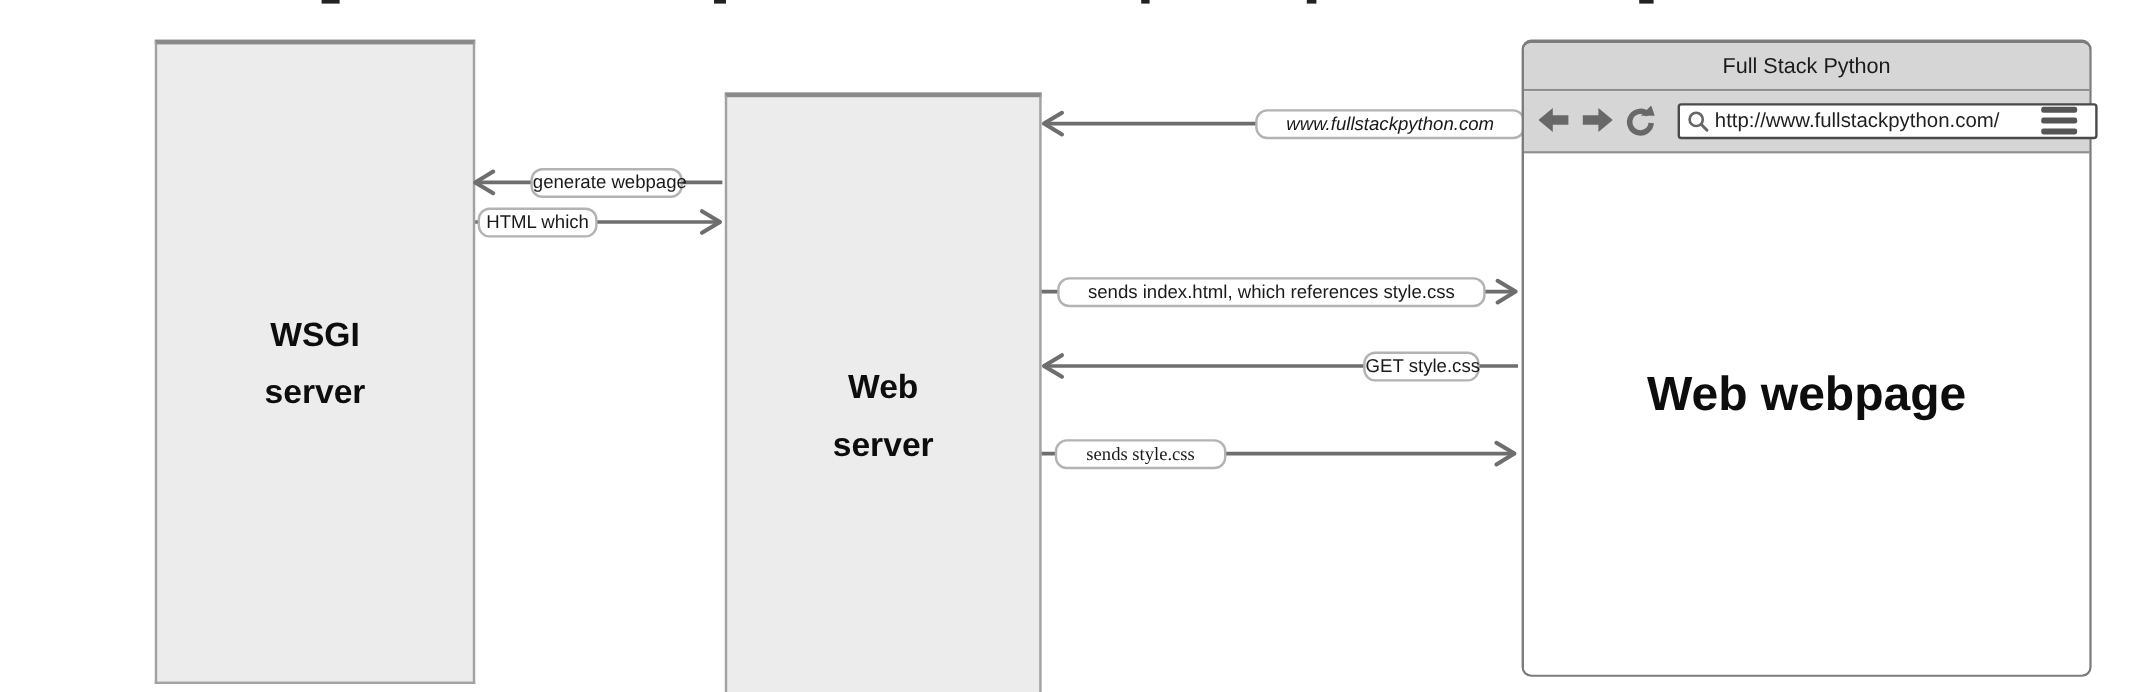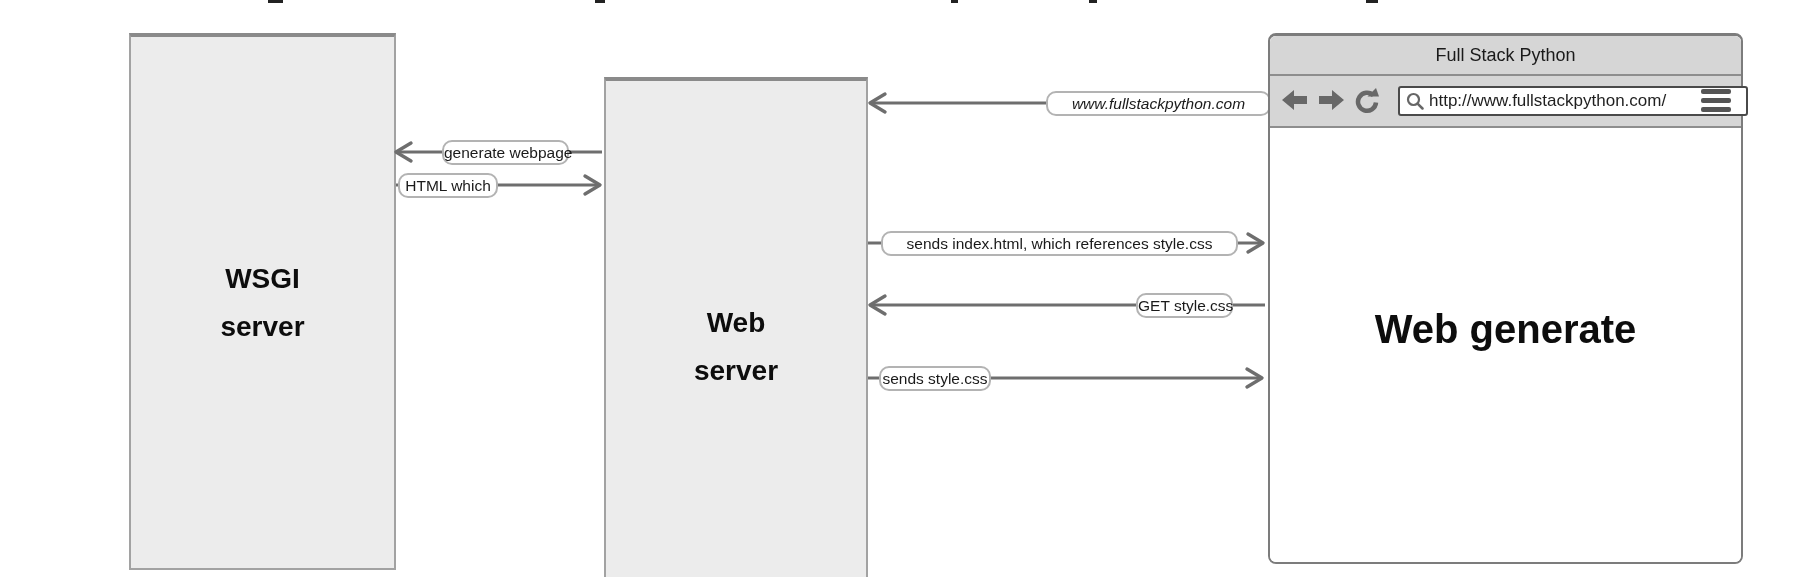--- a/index.html
+++ b/index.html
@@ -106,21 +106,21 @@
   <svg class="arrow-svg" style="left:866px;top:291px;" width="402" height="28">
     <line x1="6" y1="14" x2="399" y2="14"></line>
     <polyline points="19,5 4,14 19,23"></polyline>
   </svg>
   <div class="arrow-label" style="left:1136px;top:293px;width:97px;">GET style.css</div>
 
   <svg class="arrow-svg" style="left:866px;top:364px;" width="400" height="28">
     <line x1="2" y1="14" x2="394" y2="14"></line>
     <polyline points="381,5 396,14 381,23"></polyline>
   </svg>
-  <div class="arrow-label" style="left:879px;top:366px;width:112px;">sends style.css</div>
+  <div class="arrow-label" style="left:879px;top:366px;width:143px;font-family:Liberation Serif, serif;">sends style.css</div>
 
   <div class="browser">
     <div class="titlebar">
       <span>Full Stack Python</span>
     </div>
     <div class="toolbar">
       <svg class="tool-icon" style="left:12px;top:13px;" width="28" height="22" viewBox="0 0 28 22">
         <polygon points="0,11 12,1 12,7 25,7 25,15 12,15 12,21" fill="#686868"></polygon>
       </svg>
       <svg class="tool-icon" style="left:46px;top:13px;" width="28" height="22" viewBox="0 0 28 22">
@@ -137,17 +137,17 @@
         </svg>
         <span class="url-text">http://www.fullstackpython.com/</span>
       </div>
       <div class="menu-icon">
         <div class="bar"></div>
         <div class="bar"></div>
         <div class="bar" style="margin-bottom:0"></div>
       </div>
     </div>
     <div class="content">
-      <div class="content-label">Web generate</div>
+      <div class="content-label">Web webpage</div>
     </div>
   </div>
 
 </div>
 
 </body></html>

